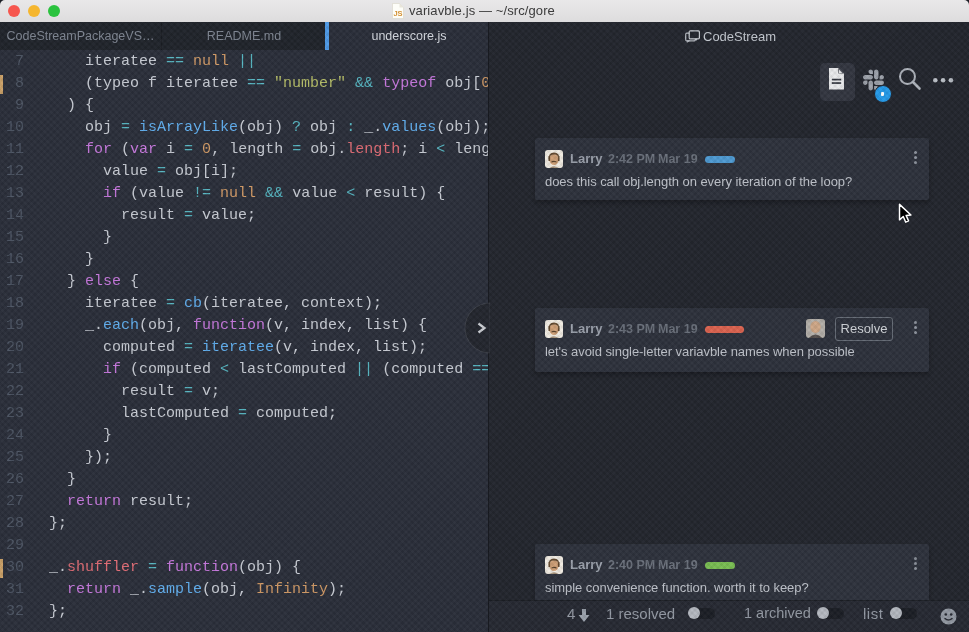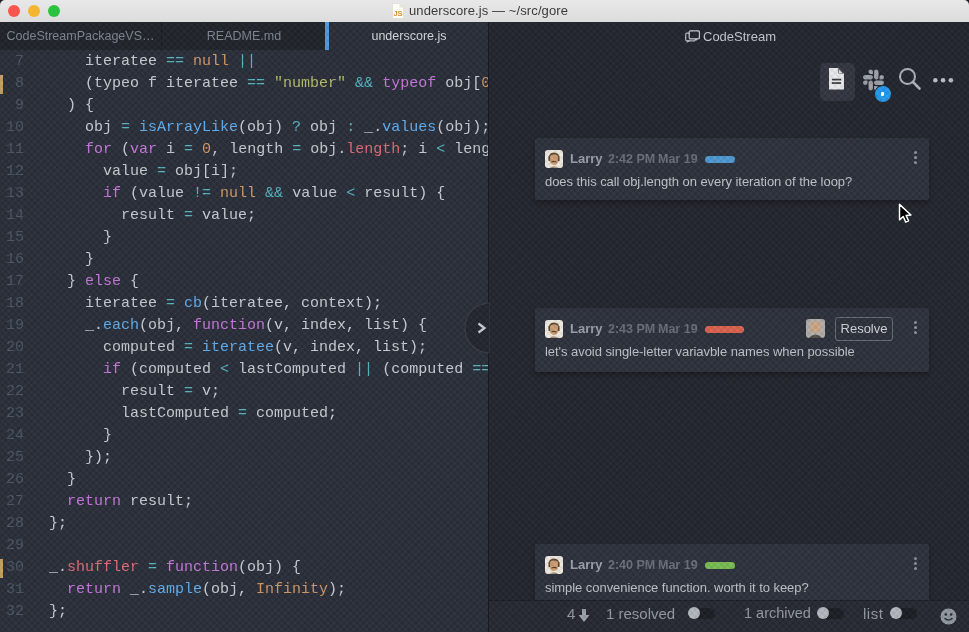--- a/index.html
+++ b/index.html
@@ -84,21 +84,21 @@
 <div class="win">
   <div class="titlebar">
     <span class="tl r"></span>
       <span class="tl y"></span>
       <span class="tl g"></span>
     <svg style="position:absolute;left:392px;top:3px" width="12" height="16" viewBox="0 0 12 16">
       <path d="M0.5 0.5 h7 l4 4 v11 h-11 z" fill="#fdfdf8" stroke="#d8d5c8" stroke-width="0.6"></path>
       <path d="M7.5 0.5 v4 h4 z" fill="#e8e5da"></path>
       <text x="6" y="13" font-size="7.5" font-weight="bold" fill="#d49236" text-anchor="middle" font-family="Liberation Sans">JS</text>
     </svg>
-    <div class="title">underscore.js — ~/src/gore</div>
+    <div class="title">variavble.js — ~/src/gore</div>
   </div>
   <div class="tabs">
     <div class="tab t1">CodeStreamPackageVS…</div>
     <div class="tab t2">README.md</div>
     <div class="tab t3">underscore.js</div>
   </div>
   <div class="editor">
 <div class="ln" style="top:1px">7</div>
 <div class="cl" style="top:1px"><span style="white-space:pre">      iteratee <o>==</o> <n>null</n> <o>||</o></span></div>
 <div class="ln" style="top:23px">8</div>

